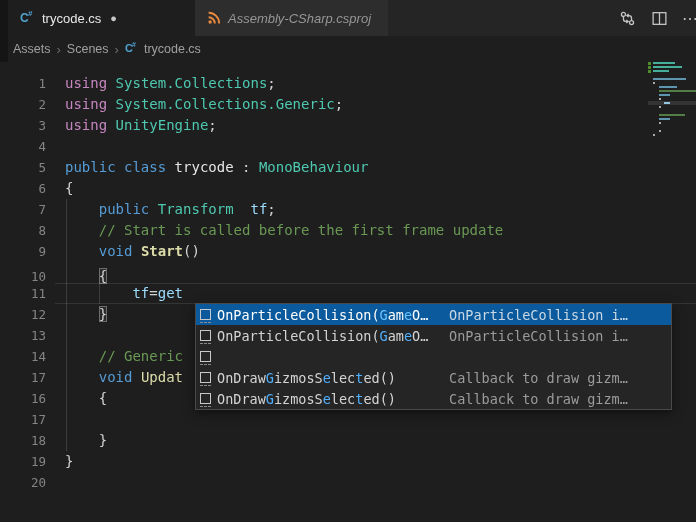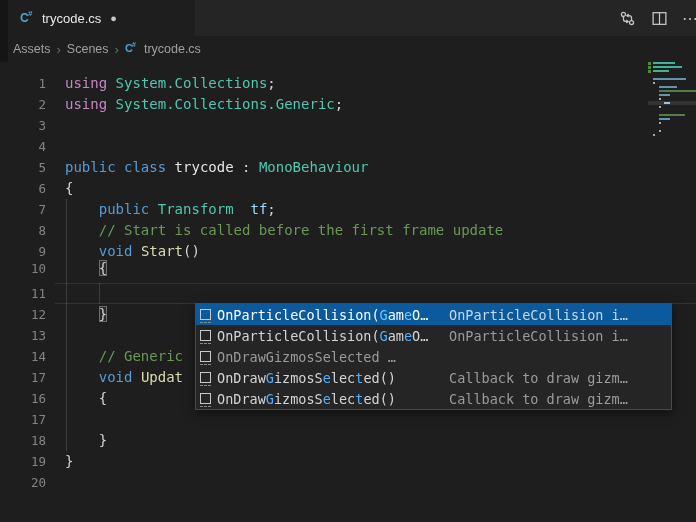--- a/index.html
+++ b/index.html
@@ -61,20 +61,28 @@
 <body>
 
 <div id="app">
 
   <div class="tabbar">
     <div class="tab active">
       <span class="csicon">C<i>#</i></span>
       <span>trycode.cs</span>
       <span class="dot">●</span>
     </div>
+    <div class="tab inactive">
+      <svg width="14" height="14" viewBox="0 0 14 14">
+        <circle cx="3.1" cy="11" r="1.7" fill="#e8893c"></circle>
+        <path d="M1.6 6.2 a6.2 6.2 0 0 1 6.2 6.2" stroke="#e8893c" stroke-width="1.9" fill="none"></path>
+        <path d="M1.6 1.8 a10.6 10.6 0 0 1 10.6 10.6" stroke="#e8893c" stroke-width="1.9" fill="none"></path>
+      </svg>
+      <span>Assembly-CSharp.csproj</span>
+    </div>
     <div class="tab-actions">
       <span class="icon-btn">
         <svg width="17" height="17" viewBox="0 0 16 16" fill="none" stroke="#c5c5c5" stroke-width="1.2">
           <circle cx="4.2" cy="4.2" r="1.9"></circle>
           <circle cx="11.8" cy="11.8" r="1.9"></circle>
           <path d="M11.8 9.6 V7.6 a2.4 2.4 0 0 0 -2.4 -2.4 H7.6"></path>
           <path d="M9.1 3.7 L7.4 5.2 L9.1 6.7"></path>
           <path d="M4.2 6.4 v2 a2.4 2.4 0 0 0 2.4 2.4 h1.8"></path>
           <path d="M6.9 9.3 L8.6 10.8 L6.9 12.3"></path>
         </svg>
@@ -98,29 +106,29 @@
     <span class="bc-cs">C<i>#</i></span>
     <span>trycode.cs</span>
   </div>
 
   <div class="editor">
     <div class="guide" style="left:66px;top:137px;height:252px;"></div>
     <div class="guide" style="left:99px;top:221px;height:21px;"></div>
     <div id="code-lines">
         <div class="code-line" style="top: 11px;"><span class="line-num">1</span><span class="line-code"><span style="color: rgb(197, 134, 192);">using</span><span style="color: rgb(212, 212, 212);"> </span><span style="color: rgb(78, 201, 176);">System.Collections</span><span style="color: rgb(212, 212, 212);">;</span></span></div>
         <div class="code-line" style="top: 32px;"><span class="line-num">2</span><span class="line-code"><span style="color: rgb(197, 134, 192);">using</span><span style="color: rgb(212, 212, 212);"> </span><span style="color: rgb(78, 201, 176);">System.Collections.Generic</span><span style="color: rgb(212, 212, 212);">;</span></span></div>
-        <div class="code-line" style="top: 53px;"><span class="line-num">3</span></div>
+        <div class="code-line" style="top: 53px;"><span class="line-num">3</span><span class="line-code"><span style="color: rgb(197, 134, 192);">using</span><span style="color: rgb(212, 212, 212);"> </span><span style="color: rgb(78, 201, 176);">UnityEngine</span><span style="color: rgb(212, 212, 212);">;</span></span></div>
         <div class="code-line" style="top: 74px;"><span class="line-num">4</span><span class="line-code"></span></div>
         <div class="code-line" style="top: 95px;"><span class="line-num">5</span><span class="line-code"><span style="color: rgb(86, 156, 214);">public class</span><span style="color: rgb(212, 212, 212);"> </span><span style="color: #e5e5e5;">trycode</span><span style="color: rgb(212, 212, 212);"> : </span><span style="color: rgb(78, 201, 176);">MonoBehaviour</span></span></div>
         <div class="code-line" style="top: 116px;"><span class="line-num">6</span><span class="line-code"><span style="color: rgb(212, 212, 212);">{</span></span></div>
         <div class="code-line" style="top: 137px;"><span class="line-num">7</span><span class="line-code"><span style="color: rgb(212, 212, 212);">    </span><span style="color: rgb(86, 156, 214);">public</span><span style="color: rgb(212, 212, 212);"> </span><span style="color: rgb(78, 201, 176);">Transform</span><span style="color: rgb(212, 212, 212);">  </span><span style="color: rgb(156, 220, 254);">tf</span><span style="color: rgb(212, 212, 212);">;</span></span></div>
         <div class="code-line" style="top: 158px;"><span class="line-num">8</span><span class="line-code"><span style="color: rgb(106, 153, 85);">    // Start is called before the first frame update</span></span></div>
-        <div class="code-line" style="top: 179px;"><span class="line-num">9</span><span class="line-code"><span style="color: rgb(212, 212, 212);">    </span><span style="color: rgb(86, 156, 214);">void</span><span style="color: rgb(212, 212, 212);"> </span><span style="color: rgb(220, 220, 170);">Start</span><span style="color: rgb(212, 212, 212);">()</span></span></div>
-        <div class="code-line" style="top: 196px;"><span class="line-num">10</span><span class="line-code"><span style="color: rgb(212, 212, 212);">    </span><span class="brk">{</span></span></div>
-        <div class="code-line" style="top: 221px;"><span class="line-num">11</span></div>
+        <div class="code-line" style="top: 179px;"><span class="line-num">9</span><span class="line-code"><span style="color: rgb(212, 212, 212);">    </span><span style="color: rgb(86, 156, 214);">void</span><span style="color: rgb(212, 212, 212);"> </span><span style="color: rgb(220, 220, 170); font-weight: bold;">Start</span><span style="color: rgb(212, 212, 212);">()</span></span></div>
+        <div class="code-line" style="top: 204px;"><span class="line-num">10</span><span class="line-code"><span style="color: rgb(212, 212, 212);">    </span><span class="brk">{</span></span></div>
+        <div class="code-line" style="top: 221px;"><span class="line-num">11</span><span class="line-code"><span style="color: rgb(212, 212, 212);">        </span><span style="color: rgb(156, 220, 254);">tf</span><span style="color: rgb(212, 212, 212);">=</span><span style="color: rgb(156, 220, 254);">get</span></span></div>
         <div class="code-line" style="top: 242px;"><span class="line-num">12</span><span class="line-code"><span style="color: rgb(212, 212, 212);">    </span><span class="brk">}</span></span></div>
         <div class="code-line" style="top: 263px;"><span class="line-num">13</span><span class="line-code"></span></div>
         <div class="code-line" style="top: 284px;"><span class="line-num">14</span><span class="line-code"><span style="color: rgb(106, 153, 85);">    // Generic</span></span></div>
         <div class="code-line" style="top: 305px;"><span class="line-num">17</span><span class="line-code"><span style="color: rgb(212, 212, 212);">    </span><span style="color: rgb(86, 156, 214);">void</span><span style="color: rgb(212, 212, 212);"> </span><span style="color: rgb(220, 220, 170);">Updat</span></span></div>
         <div class="code-line" style="top: 326px;"><span class="line-num">16</span><span class="line-code"><span style="color: rgb(212, 212, 212);">    {</span></span></div>
         <div class="code-line" style="top: 347px; padding-left: 48px;"><span class="line-num">17</span><span class="line-code"></span></div>
         <div class="code-line" style="top: 368px;"><span class="line-num">18</span><span class="line-code"><span style="color: rgb(212, 212, 212);">    }</span></span></div>
         <div class="code-line" style="top: 389px;"><span class="line-num">19</span><span class="line-code"><span style="color: rgb(212, 212, 212);">}</span></span></div>
         <div class="code-line" style="top: 410px;"><span class="line-num">20</span><span class="line-code"></span></div>
       </div>
@@ -155,21 +163,20 @@
         <span class="slabel"><span>OnParticleCollision(</span><span class="h">G</span><span>am</span><span class="h">e</span><span>O…</span></span>
         <span class="sdetail">OnParticleCollision i…</span>
       </div>
       <div class="srow">
         <span class="sq"></span>
         <span class="slabel"><span>OnParticleCollision(</span><span class="h">G</span><span>am</span><span class="h">e</span><span>O…</span></span>
         <span class="sdetail">OnParticleCollision i…</span>
       </div>
       <div class="srow">
         <span class="sq"></span>
-        <span class="sdetail">OnDrawGizmosSelected …</span>
       </div>
       <div class="srow">
         <span class="sq"></span>
         <span class="slabel"><span>OnDraw</span><span class="h">G</span><span>izmosS</span><span class="h">e</span><span>lec</span><span class="h">t</span><span>ed()</span></span>
         <span class="sdetail">Callback to draw gizm…</span>
       </div>
       <div class="srow">
         <span class="sq"></span>
         <span class="slabel"><span>OnDraw</span><span class="h">G</span><span>izmosS</span><span class="h">e</span><span>lec</span><span class="h">t</span><span>ed()</span></span>
         <span class="sdetail">Callback to draw gizm…</span>

